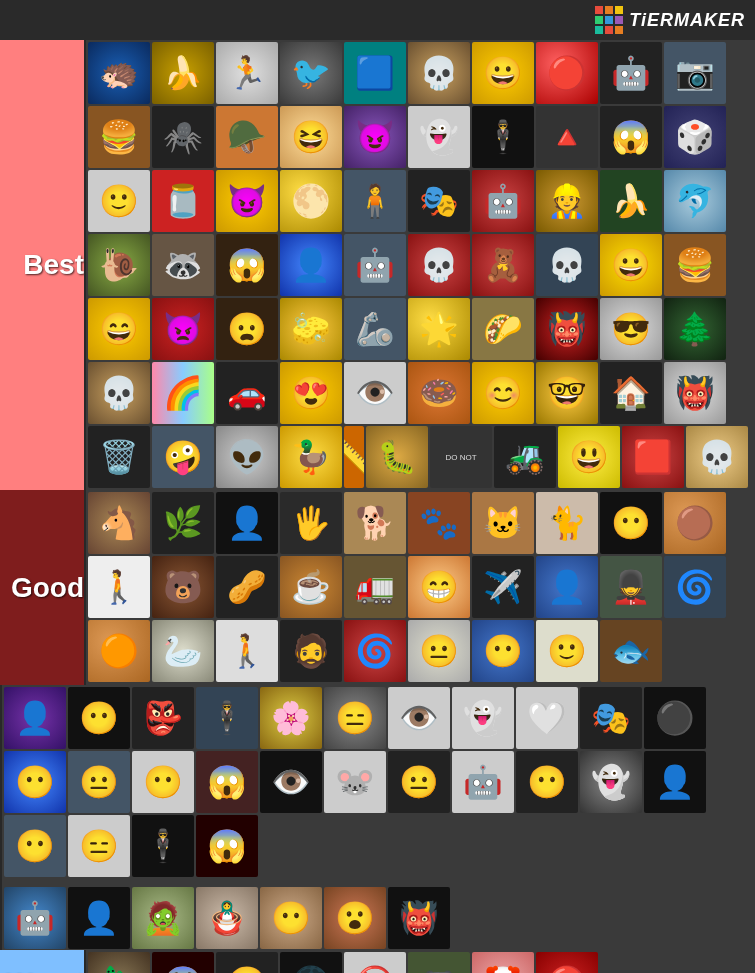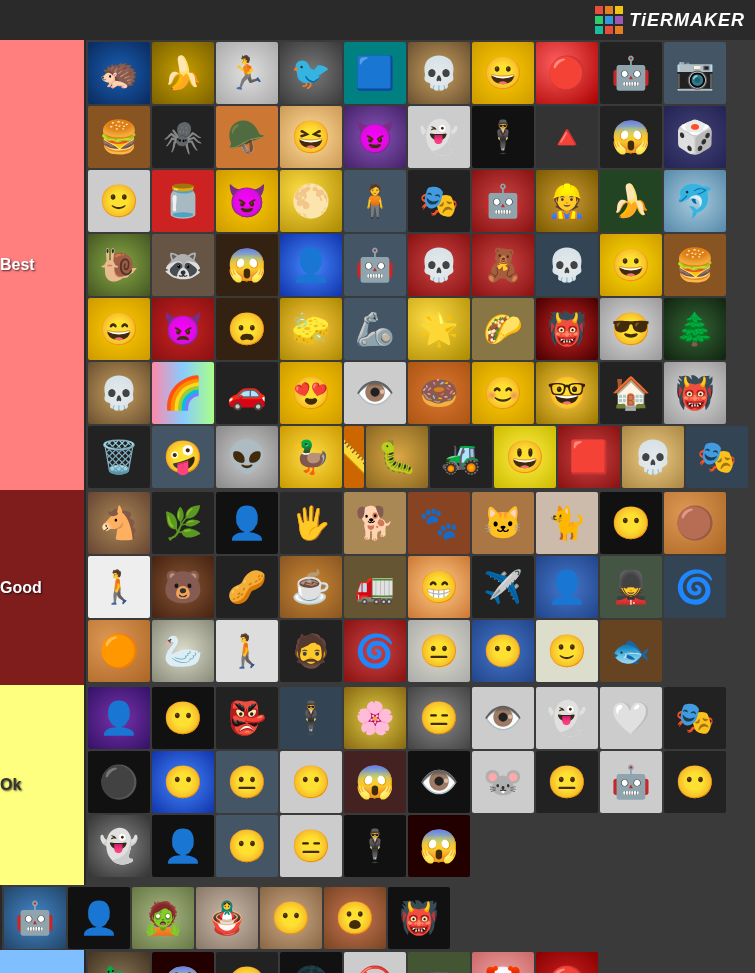--- a/index.html
+++ b/index.html
@@ -58,24 +58,24 @@
     
     .tier-row {
       display: flex;
       flex-direction: row;
       width: 100%;
     }
 
     .tier-label {
       display: flex;
       align-items: center;
-      justify-content: flex-start;
+      justify-content: flex-end;
       width: 84px;
       min-width: 84px;
-      font-size: 16px;
+      font-size: 28px;
       font-weight: bold;
       color: white;
       text-shadow: 1px 1px 2px rgba(0,0,0,0.7);
       flex-shrink: 0;
     }
 
     .tier-content {
       flex: 1;
       background: #3a3a3a;
       display: flex;
@@ -439,20 +439,23 @@
         </div>
       <div class="img-cell c-duck">
           <span class="emoji-icon">🦆</span>
         </div>
       <div class="img-cell c-orange" style="background:#cc6600; width:20px;">
           <span class="emoji-icon">📏</span>
         </div>
       <div class="img-cell c-gold">
           <span class="emoji-icon">🐛</span>
         </div>
+      <div class="img-cell c-sign">
+          <span class="small-text">DO NOT</span>
+        </div>
       <div class="img-cell c-dark">
           <span class="emoji-icon">🚜</span>
         </div>
       <div class="img-cell c-yellow">
           <span class="emoji-icon">😃</span>
         </div>
 
       <div class="img-cell c-roblox">
           <span class="emoji-icon">🟥</span>
         </div>
@@ -557,23 +560,20 @@
       <div class="img-cell c-facesmile">
           <span class="emoji-icon">🙂</span>
         </div>
       <div class="img-cell c-fishy">
           <span class="emoji-icon">🐟</span>
         </div>
     </div>
   </div>
 
   <div class="tier-row" style="min-height:200px; flex:0 0 200px;">
-    <div class="tier-label tier-ok" style="color:#333;">
-      <span>Ok</span>
-    </div>
     <div class="tier-content">
 
       <div class="img-cell c-purple2">
           <span class="emoji-icon">👤</span>
         </div>
       <div class="img-cell c-facedark">
           <span class="emoji-icon">😶</span>
         </div>
       <div class="img-cell c-dark">
           <span class="emoji-icon">👺</span>

